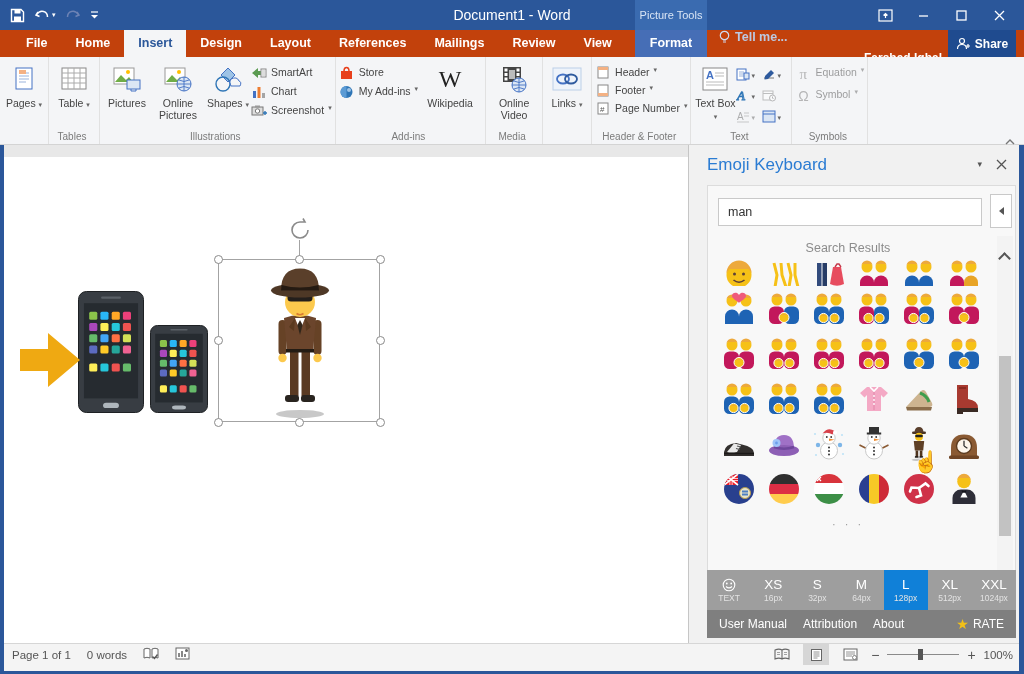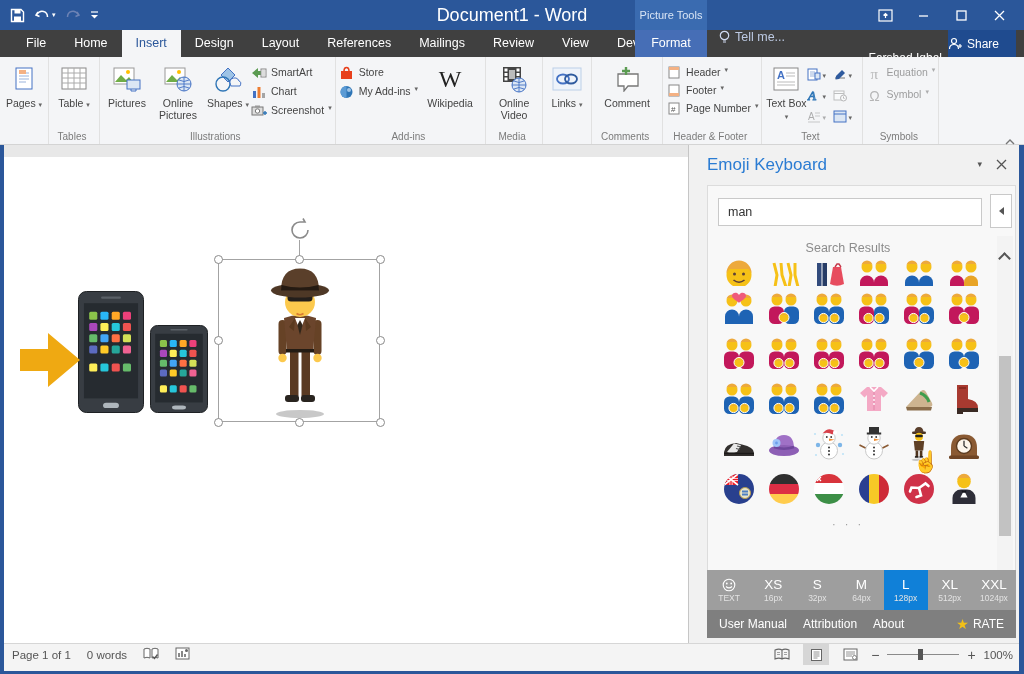--- a/index.html
+++ b/index.html
@@ -4,34 +4,34 @@
 <style>
   * { margin:0; padding:0; box-sizing:border-box; }
   html,body { width:1024px; height:674px; overflow:hidden; }
   body { font-family:"Liberation Sans", sans-serif; position:relative; background:#2b579a; }
   #window { position:absolute; inset:0; }
 
   
   .titlebar { position:absolute; left:0; top:0; width:1024px; height:30px; background:#2b579a; color:#fff; }
   .qat { position:absolute; left:10px; top:0; height:30px; display:flex; align-items:center; gap:10px; }
   .qat .qbtn { display:flex; align-items:center; gap:2px; cursor:default; }
-  .title-text { position:absolute; left:0; right:0; top:0; height:30px; text-align:center; line-height:30px; font-size:18px; color:#fff; }
+  .title-text { position:absolute; left:0; right:0; top:0; height:30px; text-align:center; line-height:30px; font-size:14px; color:#fff; }
   .ctx-header { position:absolute; left:635px; top:0; width:72px; height:30px; background:#3a6bb0; color:#d9e5f5; font-size:11px; text-align:center; line-height:30px; }
   .wincontrols { position:absolute; right:8px; top:0; height:30px; display:flex; align-items:center; gap:4px; }
   .wbtn { width:34px; height:30px; display:flex; align-items:center; justify-content:center; }
 
   
-  .tabrow { position:absolute; left:0; top:30px; width:1024px; height:27px; background:#404040; }
+  .tabrow { position:absolute; left:0; top:30px; width:1024px; height:27px; background:#c2410c;font-weight:bold; }
   .tabs { position:absolute; left:12px; top:0; height:27px; display:flex; }
   .tab { height:27px; line-height:27px; padding:0 14px; font-size:12.5px; color:#fff; cursor:default; }
   .tab.active { background:#f4f5f7; color:#2b579a; }
   .tab.ctx { position:absolute; left:635px; width:72px; padding:0; text-align:center; background:#466eb6; }
   .tellme { position:absolute; left:718px; top:0; height:27px; display:flex; align-items:flex-start; gap:4px; color:#bcc9e2; font-size:12.5px; }
   .account { position:absolute; right:82px; top:0; height:27px; line-height:27px; color:#fff; font-size:12px;margin-top:15px; }
-  .sharebtn { position:absolute; right:8px; top:0; height:27px; width:68px; background:#1f4b8f; color:#fff; font-size:12px; display:flex; align-items:center; gap:5px; }
+  .sharebtn { position:absolute; right:8px; top:0; height:27px; width:68px; background:#1f4b8f; color:#fff; font-size:12px; display:flex; align-items:center; justify-content:center; gap:5px; }
 
   
   .ribbon { position:absolute; left:0; top:57px; width:1024px; height:88px; background:#f4f5f7; border-bottom:1px solid #d4d4d4; display:flex; }
   .rgroup { position:relative; height:87px; border-right:1px solid #e1e1e1; padding:3px 3px 14px 3px; display:flex; align-items:flex-start; }
   .rlabel { position:absolute; left:0; right:4px; bottom:2px; text-align:center; font-size:10px; color:#7b7b7b; white-space:nowrap; }
   .rbig { display:flex; flex-direction:column; align-items:center; width:48px; padding-top:3px; cursor:default; }
   .rbig .bicon { height:32px; display:flex; align-items:center; justify-content:center; }
   .rbig .blabel { font-size:10.5px; color:#444; text-align:center; line-height:11.5px; margin-top:3px; }
   .rstack { display:flex; flex-direction:column; justify-content:flex-start; gap:5px; padding-top:6px; }
   .rsmall { display:flex; align-items:flex-start; gap:4px; font-size:10.5px; color:#444; white-space:nowrap; cursor:default; }
@@ -333,32 +333,20 @@
         <div class="rbig" style="width: 42px;">
           <span class="bicon">
             <svg width="30" height="24" viewBox="0 0 30 24">
               <rect x="1" y="1" width="28" height="22" fill="#eef3fa" stroke="#bcd0e8"></rect>
               <ellipse cx="11" cy="12" rx="6" ry="4.5" fill="none" stroke="#4472c4" stroke-width="1.8"></ellipse>
               <ellipse cx="19" cy="12" rx="6" ry="4.5" fill="none" stroke="#2e5a9e" stroke-width="1.8"></ellipse>
             </svg>
           </span>
           <span class="blabel">Links <span class="arrow">▾</span></span>
         </div>
-      </div>
-      <div class="rgroup">
-        <div class="rbig" style="width: 64px;">
-          <span class="bicon">
-            <svg width="30" height="26" viewBox="0 0 30 26">
-              <path d="M6 8 h20 v12 h-10 l-4 5 v-5 h-6 z" fill="#fff" stroke="#777" stroke-width="1.3"></path>
-              <path d="M14 1 v8 M10 5 h8" stroke="#5b9b52" stroke-width="2.4"></path>
-            </svg>
-          </span>
-          <span class="blabel">Comment</span>
-        </div>
-        <div class="rlabel">Comments</div>
       </div>
       <div class="rgroup">
         <div class="rstack">
           <div class="rsmall">
             <span style="display:flex;width:16px;justify-content:center;">
               <svg width="13" height="13" viewBox="0 0 13 13">
                 <rect x="1" y="1" width="10" height="11" fill="#fff" stroke="#888"></rect>
                 <rect x="1" y="1" width="10" height="3" fill="#f4b183"></rect>
               </svg>
             </span>

